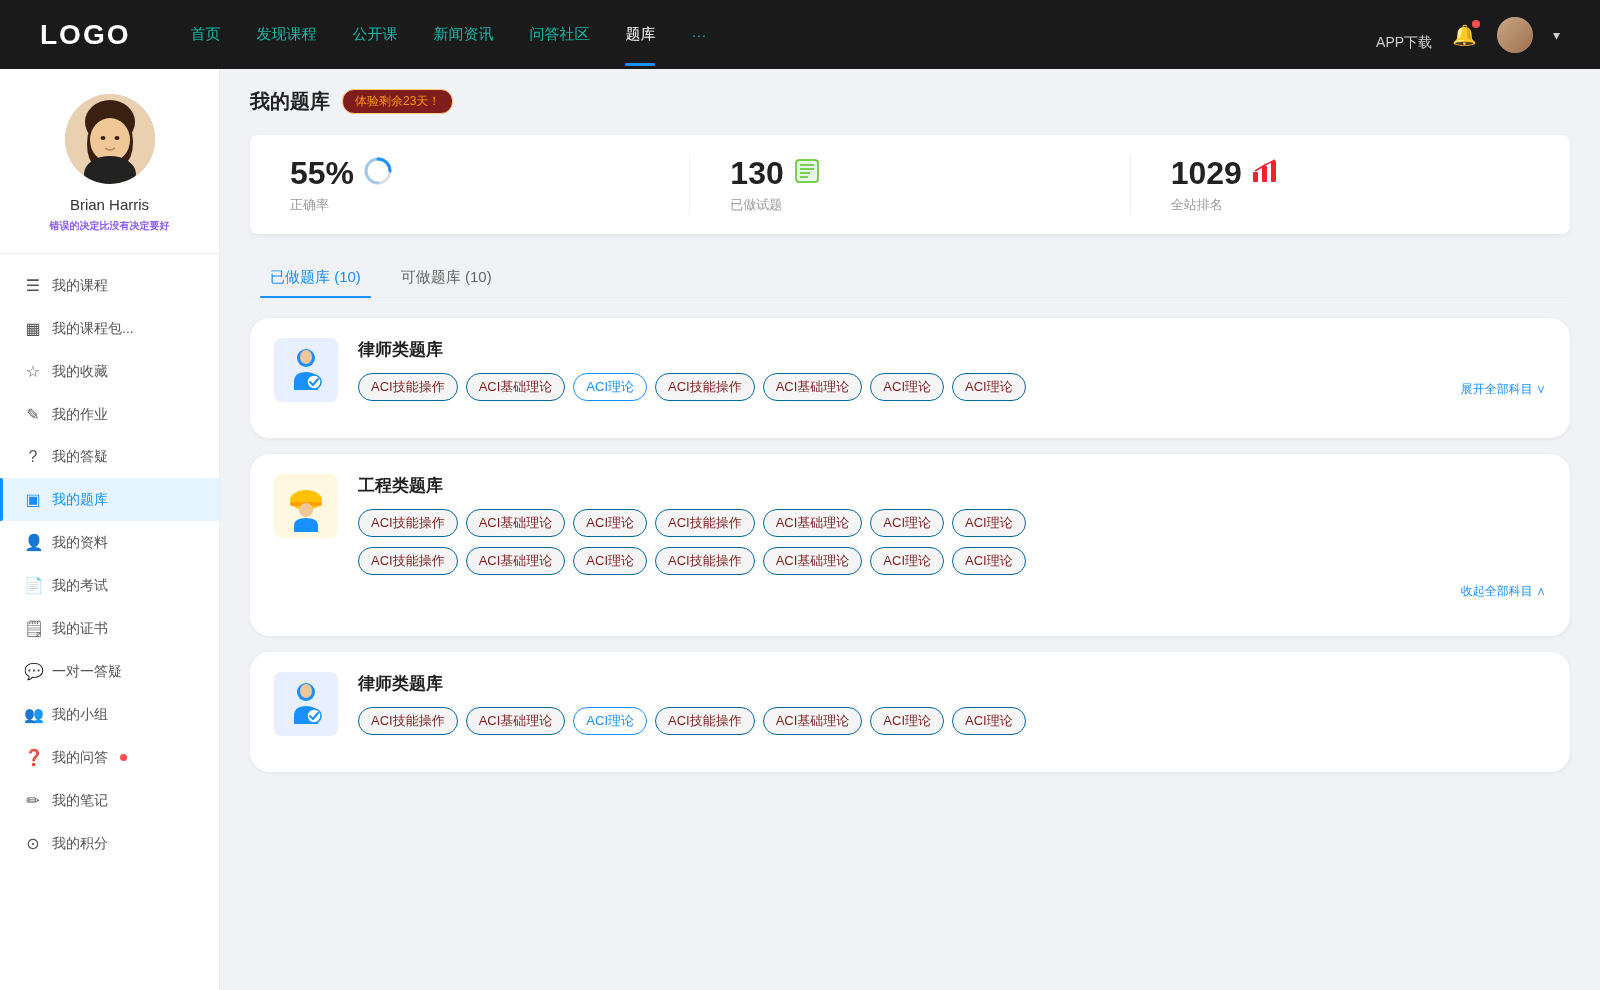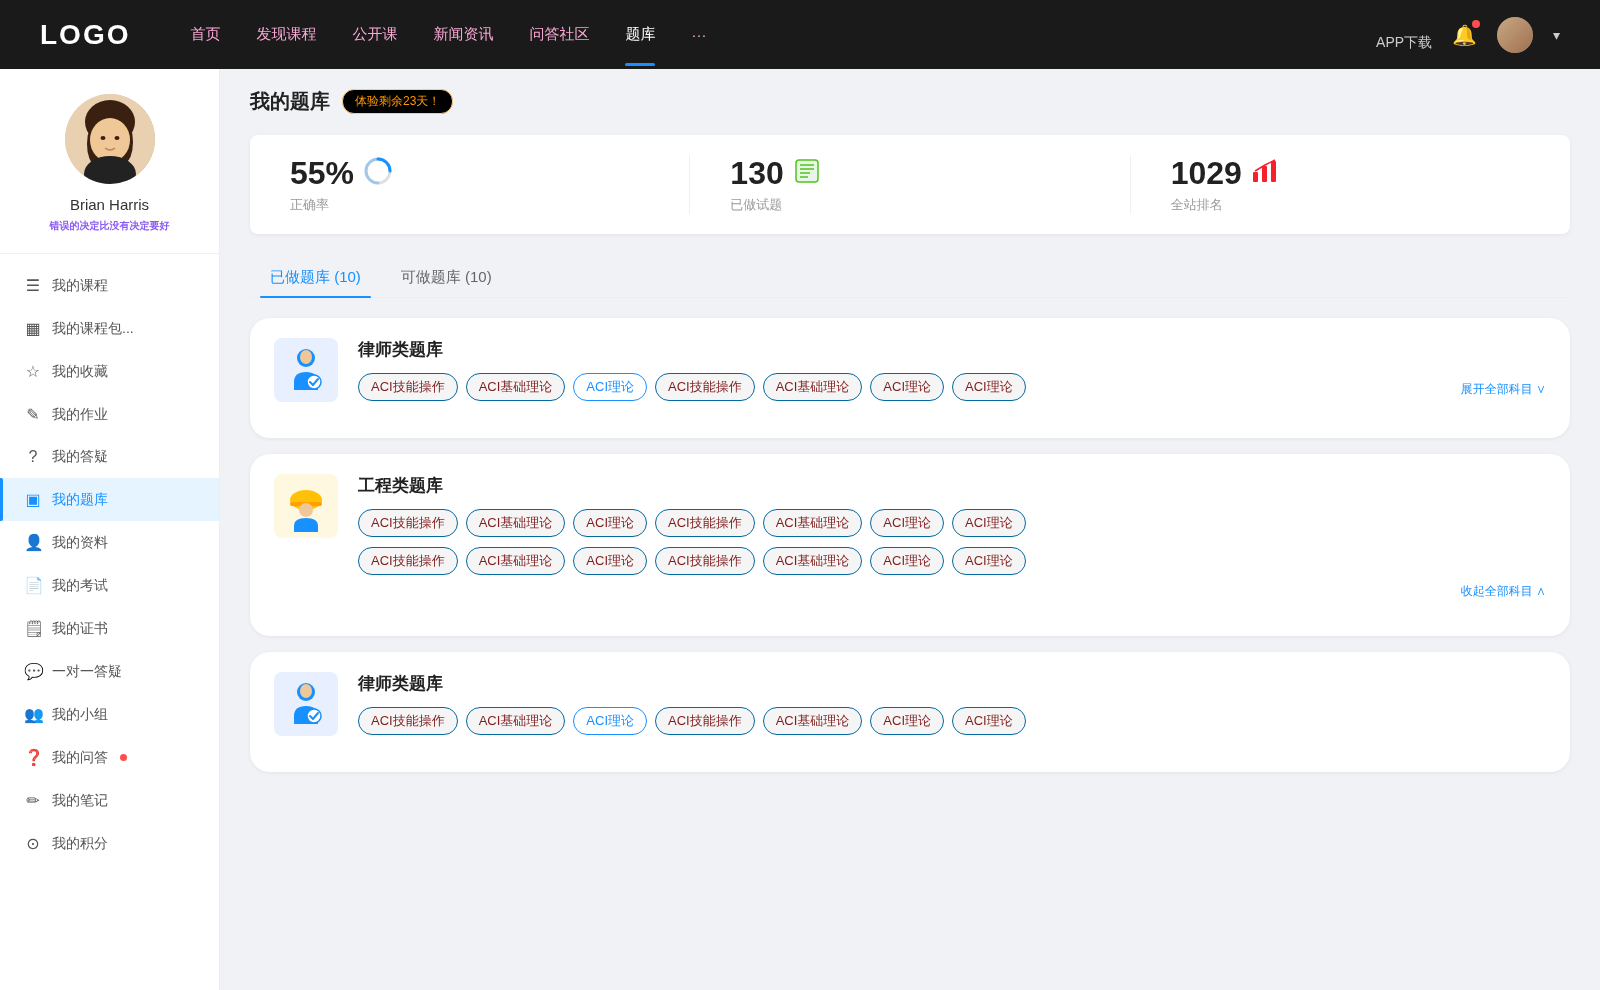--- a/index.html
+++ b/index.html
@@ -23,21 +23,21 @@
       margin-right: 60px;
       letter-spacing: 2px;
     }
     .nav-links {
       display: flex;
       align-items: center;
       gap: 36px;
       flex: 1;
     }
     .nav-link {
-      color: #f9a8d4;
+      color: #14b8a6;
       font-size: 15px;
       cursor: pointer;
       position: relative;
     }
     .nav-link.active {
       color: #fff;
     }
     .nav-link.active::after {
       content: '';
       position: absolute;
@@ -188,21 +188,21 @@
       align-items: center;
       gap: 12px;
       margin-bottom: 20px;
     }
     .page-title {
       font-size: 20px;
       font-weight: 600;
       color: #222;
     }
     .trial-badge {
-      background: #000000;
+      background: #7f1d1d;
       color: #ff9800;
       padding: 3px 12px;
       border-radius: 12px;
       font-size: 12px;
       border: 1px solid #ffcc80;
     }
 
     
     .stats-bar {
       display: flex;

